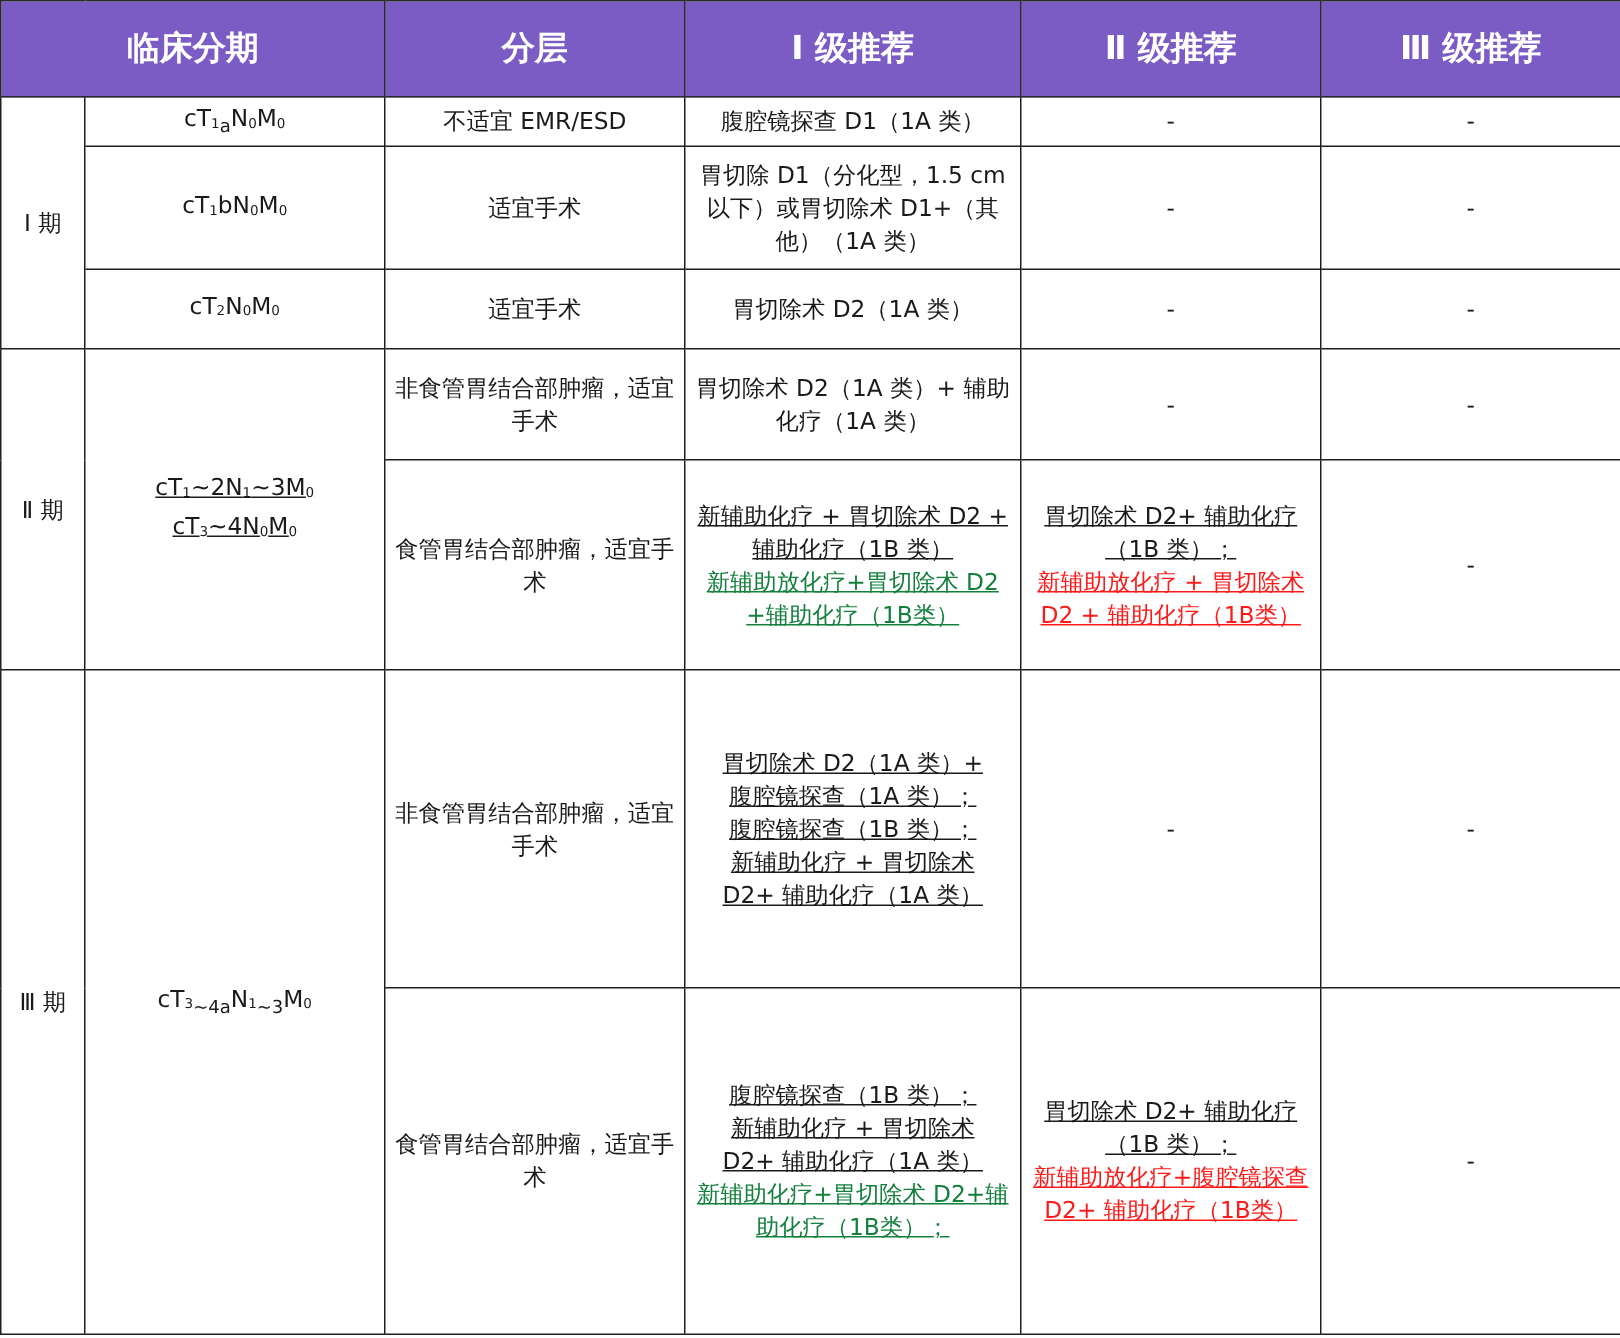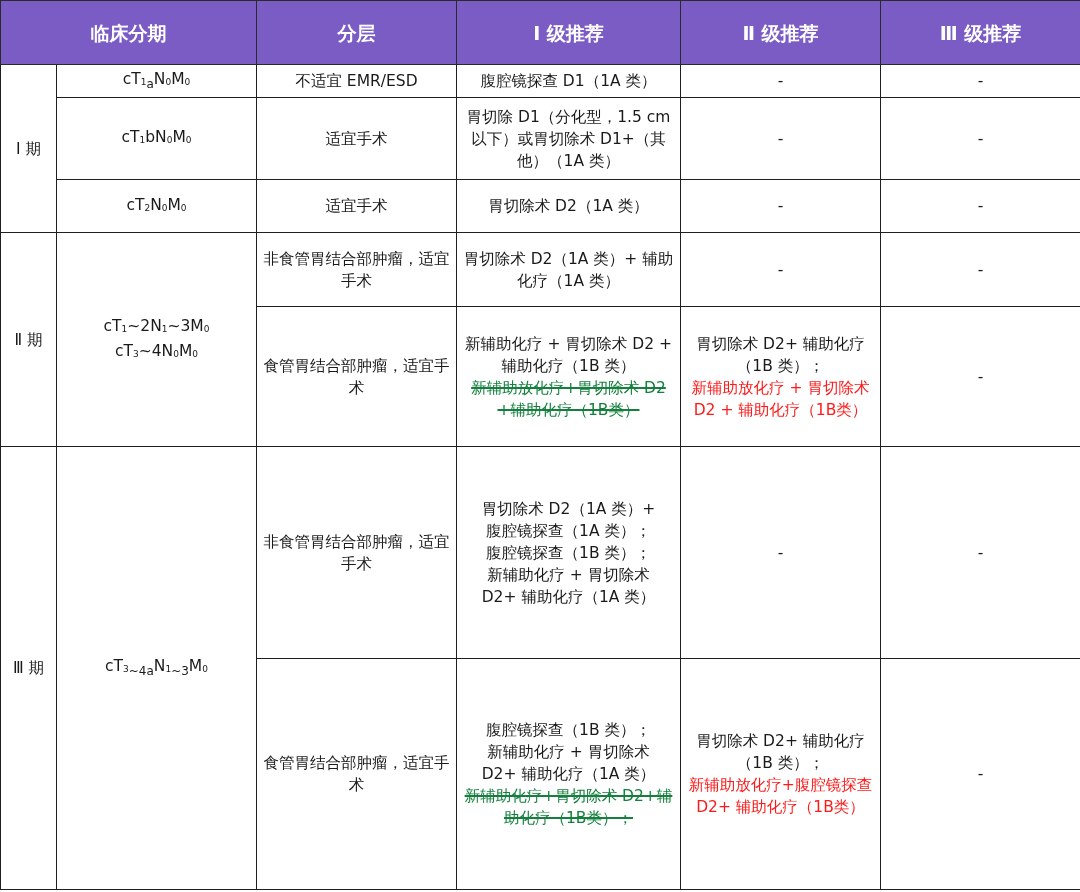--- a/index.html
+++ b/index.html
@@ -17,32 +17,32 @@
     font-size: 15.5px;
     line-height: 22px;
     color: #1a1a1a;
     padding: 0 4px;
     word-break: break-all;
   }
   table.guide thead th {
     background: #7b5bc4;
     color: #ffffff;
     font-weight: bold;
-    font-size: 19px;
+    font-size: 22px;
     height: 63px;
     border-color: #2a2a2a;
   }
   .stage { font-size: 15.5px; white-space: nowrap; padding: 0; margin-top: 32px; }
   .tnm { font-size: 16px; margin-left: 28px; }
   sub.s { font-size: 9px; vertical-align: -1px; }
   sub.b { font-size: 12px; vertical-align: -4px; }
   .red { color: #ff1a1a; }
   .strike { color: #15803d; text-decoration: line-through; text-decoration-thickness: 1.5px; }
   .dash { font-size: 15px; }
-  .line { display: block; }
+  .line { display: block; text-decoration: underline; }
 </style>
 </head>
 <body>
 
 <table class="guide">
   <colgroup>
     <col style="width:56px">
     <col style="width:200px">
     <col style="width:200px">
     <col style="width:224px">

